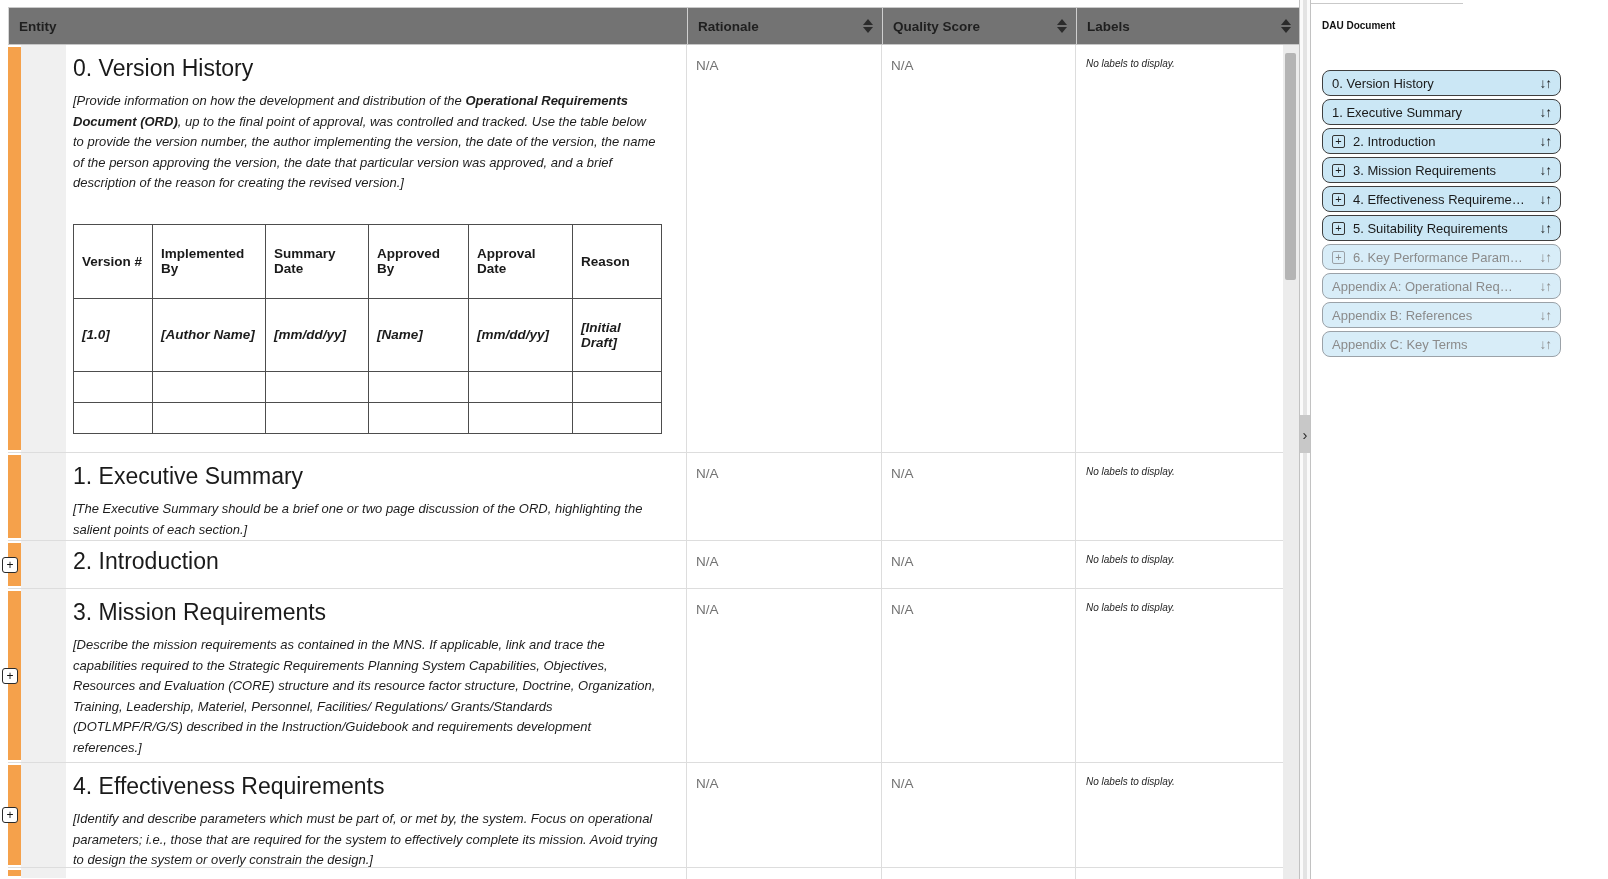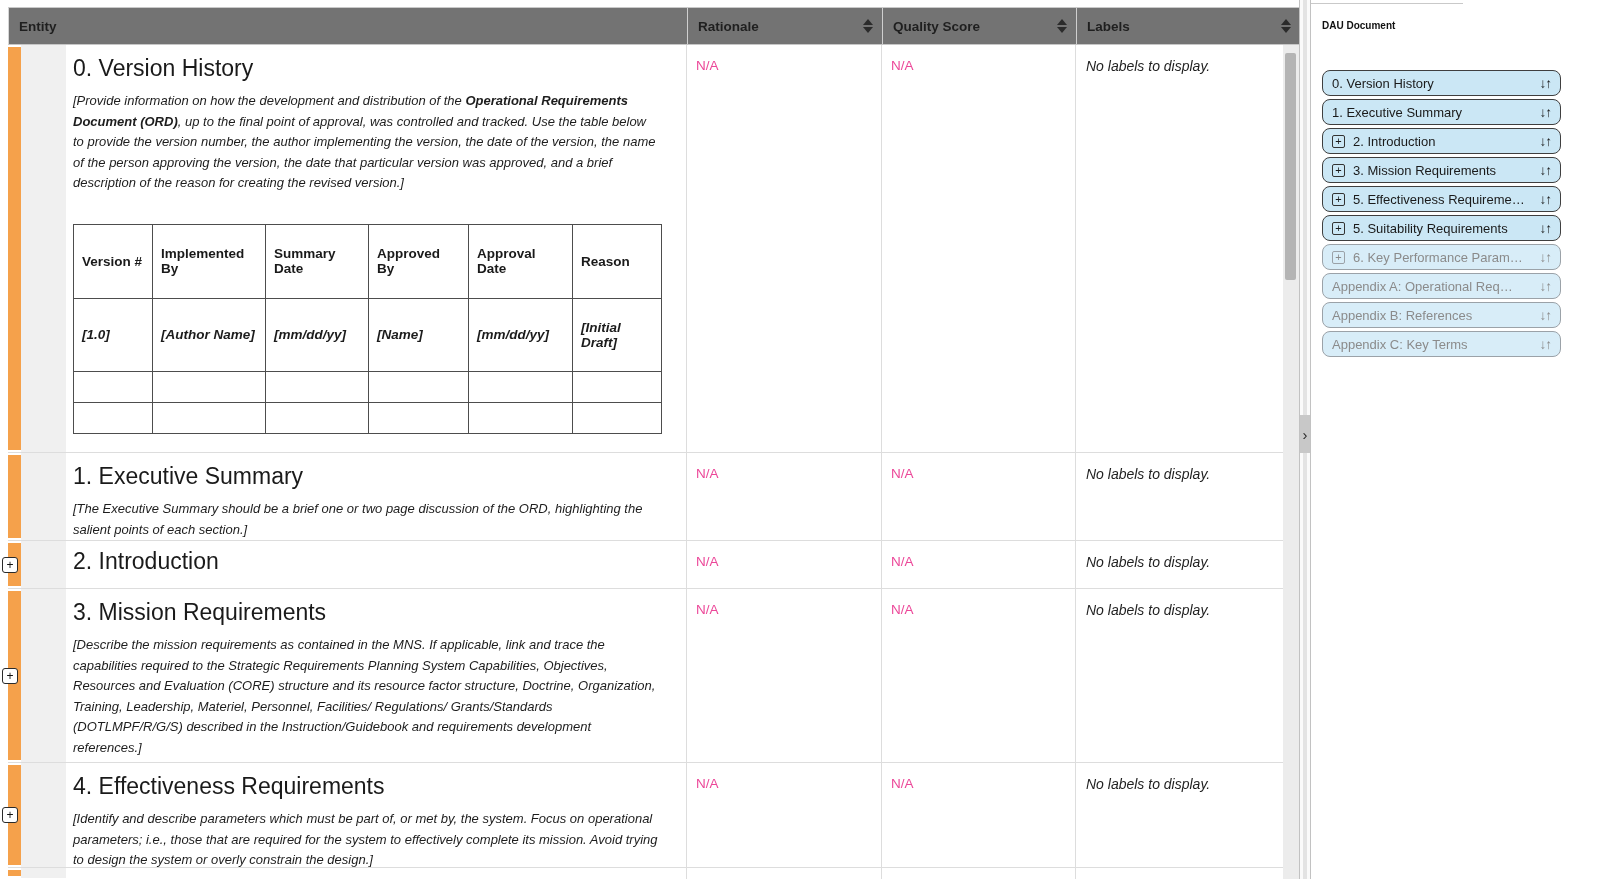--- a/index.html
+++ b/index.html
@@ -27,23 +27,23 @@
   .grid-body { position:absolute; left:8px; top:45px; width:1275px; }
   .trow { position:relative; display:flex; background:#fff; }
   .trow + .trow { border-top:1px solid #ddd; }
   .cell-entity { position:relative; width:678px; }
   .orange-bar { position:absolute; left:0; top:2px; bottom:2px; width:13px; background:#F5A14B; }
   .gutter { position:absolute; left:13px; top:0; bottom:0; width:45px; background:#f0f0f0; }
   .entity-content { margin-left:58px; padding:9px 0 0 7px; width:595px; }
   .section-title { font-size:23px; font-weight:400; line-height:29px; color:#1a1a1a; }
   .section-desc { margin-top:8px; font-size:13px; font-style:italic; line-height:20.5px;
     color:#1d1d1d; width:585px; }
-  .cell-val { width:195px; padding:13px 8px 0 9px; font-size:13.5px; color:#ec4899; }
+  .cell-val { width:195px; padding:13px 8px 0 9px; font-size:13.5px; color:#737373; }
   .cell-val.qs { width:194px; }
-  .cell-labels { flex:1; padding:13px 8px 0 10px; font-size:14px; font-style:italic; color:#1f1f1f; }
+  .cell-labels { flex:1; padding:13px 8px 0 10px; font-size:10px; font-style:italic; color:#1f1f1f; }
   .cell-val, .cell-labels { border-left:1px solid #ddd; }
   .r0 { height:407px; } .r1 { height:88px; } .r2 { height:48px; }
   .r3 { height:174px; } .r4 { height:105px; } .r5 { height:11px; }
   .r2 .entity-content { padding-top:6px; }
 
   .plusbox { position:absolute; left:-6px; top:calc(50% - 8px); width:16px; height:16px;
     background:#fff; border:1px solid #2a2a2a; border-radius:3px; z-index:5;
     display:flex; align-items:center; justify-content:center;
     font-size:12px; line-height:1; font-weight:400; color:#111; cursor:pointer; }
 
@@ -280,21 +280,21 @@
       </div>
 
       <div class="pill">
         <span class="pill-plus">+</span>
         <span class="pill-label">3. Mission Requirements</span>
         <span class="pill-sort">↓↑</span>
       </div>
 
       <div class="pill">
         <span class="pill-plus">+</span>
-        <span class="pill-label">5. Effectiveness Requireme…</span>
+        <span class="pill-label">4. Effectiveness Requireme…</span>
         <span class="pill-sort">↓↑</span>
       </div>
 
       <div class="pill">
         <span class="pill-plus">+</span>
         <span class="pill-label">5. Suitability Requirements</span>
         <span class="pill-sort">↓↑</span>
       </div>
 
       <div class="pill muted">

